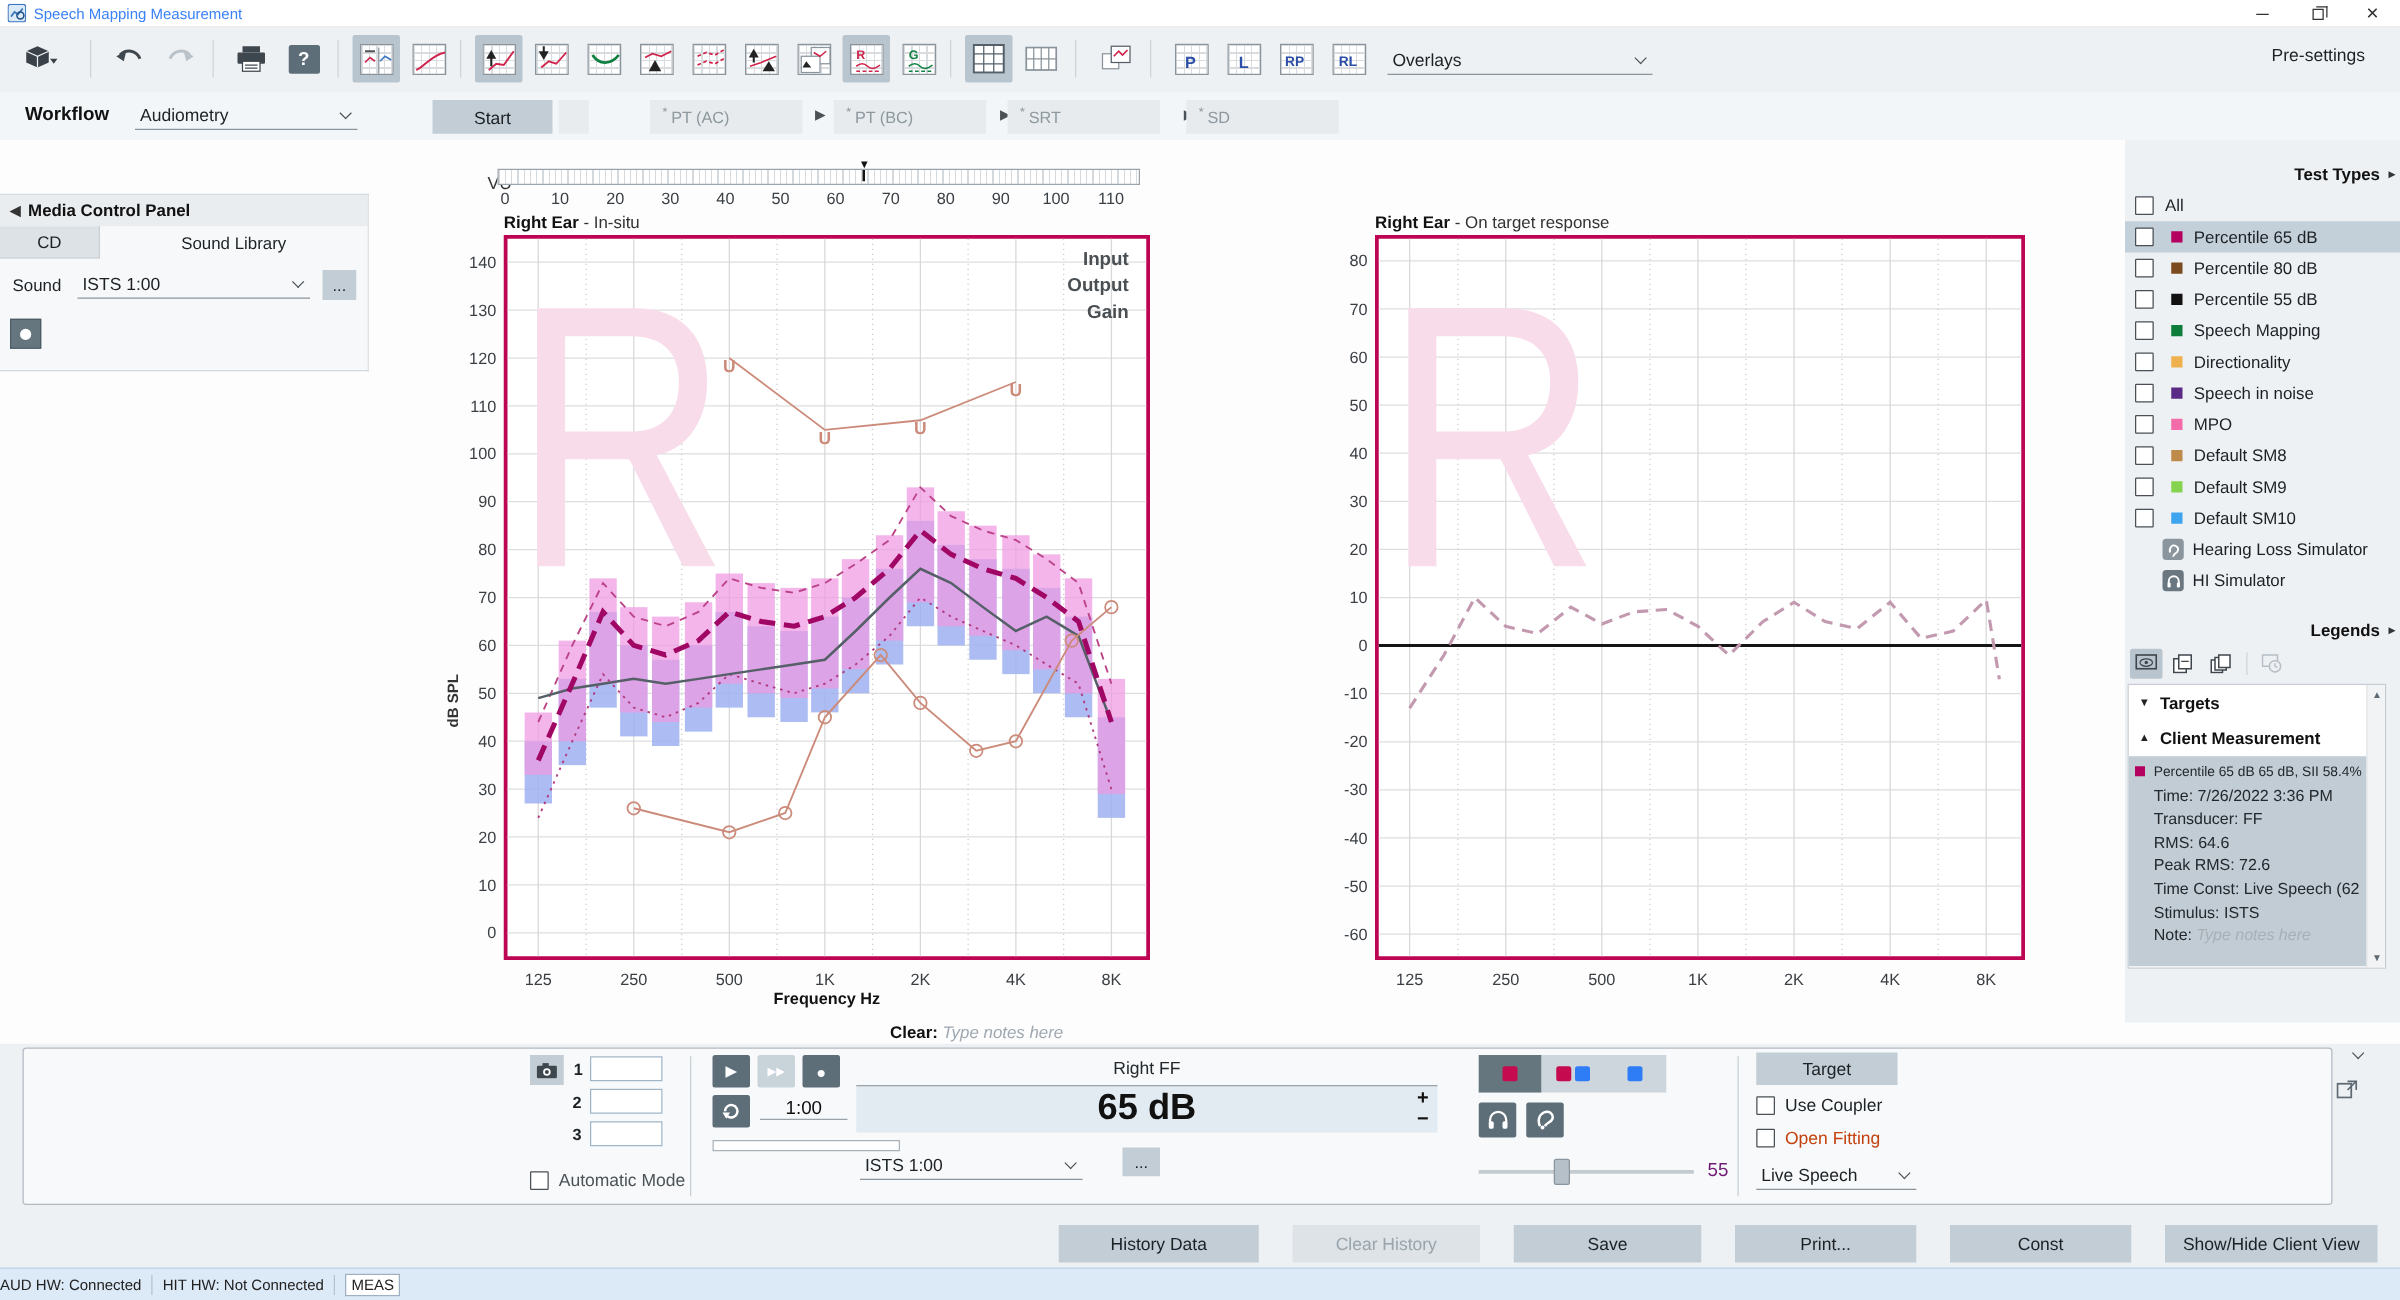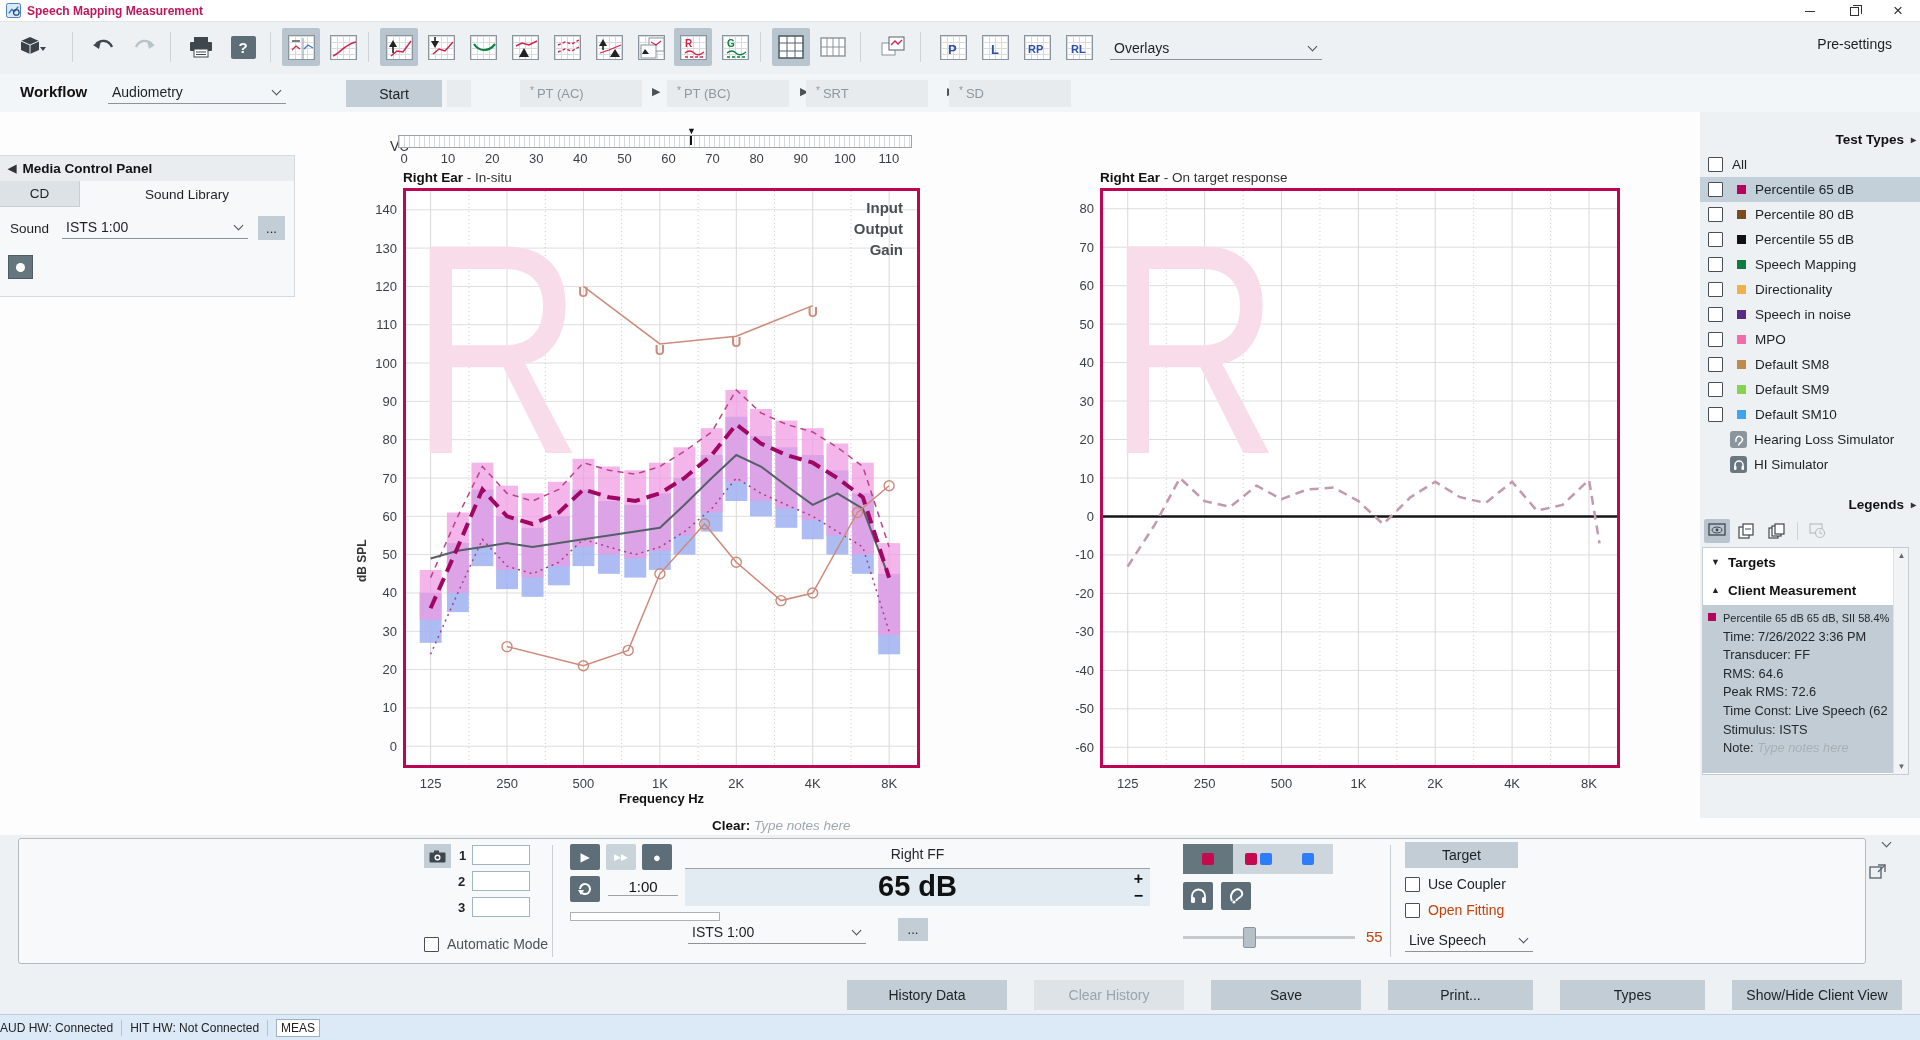--- a/index.html
+++ b/index.html
@@ -2,21 +2,21 @@
 <html><head>
 <meta charset="utf-8">
 <style>
   * { margin:0; padding:0; box-sizing:border-box; }
   html,body { width:1920px; height:1040px; font-family:"Liberation Sans", sans-serif; background:#eef1f4; overflow:hidden; }
   #app { position:relative; width:1920px; height:1040px; background:#eef1f4; font-size:13px; color:#1b2125; }
 
   
   .titlebar { position:absolute; left:0; top:0; width:1920px; height:22px; background:#fff; display:flex; align-items:center; border-bottom:1px solid #e3e6e9;}
   .titlebar .appicon { width:15px; height:15px; margin:0 6px 0 6px; }
-  .titlebar .ttl { font-size:12px; color:#be185d;font-weight:bold; }
+  .titlebar .ttl { font-size:12px; color:#3b82f6; }
   .winbtns { position:absolute; right:0; top:0; height:22px; display:flex; }
   .winbtn { width:44px; height:22px; display:flex; align-items:center; justify-content:center; color:#333; font-size:14px; }
   .glyph-min { width:10px; height:1px; background:#333; display:inline-block; }
   .glyph-max { width:9px; height:9px; border:1px solid #333; display:inline-block; position:relative; }
   .glyph-max:before { content:""; position:absolute; left:2px; top:-3px; width:8px; height:8px; border:1px solid #333; border-left:none; border-bottom:none; }
 
   
   .toolbar { position:absolute; left:0; top:22px; width:1920px; height:52px; background:#eef1f4; }
   .tbtn { position:absolute; top:6px; width:38px; height:38px; display:flex; align-items:center; justify-content:center; border-radius:2px; }
   .tbtn.sel { background:#b9c5ce; }
@@ -129,21 +129,21 @@
   .pm { position:absolute; right:7px; font-size:16px; font-weight:bold; color:#111; line-height:16px; }
   .stim-combo { position:absolute; left:688px; top:920px; width:178px; }
   .stim-dots { position:absolute; left:898px; top:918px; width:30px; height:23px; font-size:13px; }
   .ear-group { position:absolute; left:1183px; top:844px; width:150px; height:30px; background:#cdd6dc; display:flex; }
   .ear-cell { width:50px; display:flex; align-items:center; justify-content:center; gap:3px; }
   .ear-cell.sel { background:#66767f; }
   .ear-sq { width:12px; height:12px; border-radius:2px; }
   .round-btn { position:absolute; width:30px; height:28px; border-radius:2px; display:flex; align-items:center; justify-content:center; }
   .slider-track { position:absolute; left:1183px; top:936px; width:172px; height:3px; background:#c3cbd1; }
   .slider-thumb { position:absolute; left:1243px; top:927px; width:13px; height:21px; background:#b6c0c8; border:1px solid #8a949c; border-radius:2px; }
-  .slider-val { position:absolute; left:1366px; top:928px; font-size:15px; color:#c2410c; }
+  .slider-val { position:absolute; left:1366px; top:928px; font-size:15px; color:#701a75; }
   .target-btn { position:absolute; left:1405px; top:842px; width:113px; height:26px; }
   .out-combo { position:absolute; left:1405px; top:928px; width:128px; }
 
   
   .footer { position:absolute; left:0; top:980px; width:1902px; display:flex; justify-content:flex-end; gap:27px; }
   .fbtn { height:30px; font-size:14px; }
   .fbtn.disabled { background:#dde3e7; color:#99a4ac; }
 
   
   .statusbar { position:absolute; left:0; top:1014px; width:1920px; height:26px; background:#dce9f7; border-top:1px solid #bfcfe2; display:flex; align-items:center; font-size:12px; color:#222; }
@@ -878,21 +878,21 @@
   <div class="combo out-combo">
     <span>Live Speech</span>
     <span class="chev"></span>
   </div>
 
   <div class="footer">
     <div class="btn fbtn" style="width:160px;">History Data</div>
     <div class="btn fbtn disabled" style="width:150px;">Clear History</div>
     <div class="btn fbtn" style="width:150px;">Save</div>
     <div class="btn fbtn" style="width:145px;">Print...</div>
-    <div class="btn fbtn" style="width:145px;">Types</div>
+    <div class="btn fbtn" style="width:145px;">Const</div>
     <div class="btn fbtn" style="width:170px;">Show/Hide Client View</div>
   </div>
 
   <div class="statusbar">
     <div class="right">
       <span>AUD HW: Connected</span>
       <span class="st-sep"></span>
       <span>HIT HW: Not Connected</span>
       <span class="st-sep"></span>
       <span class="meas">MEAS</span>

